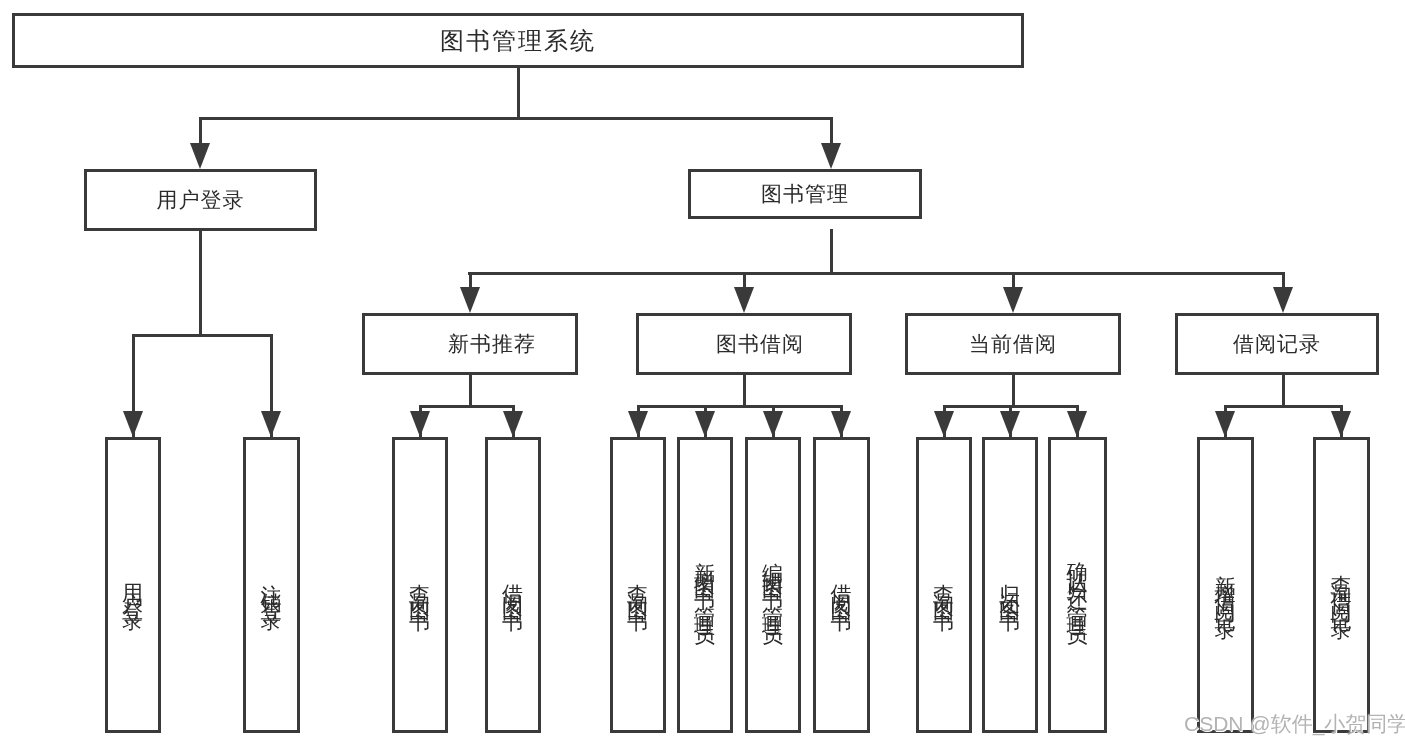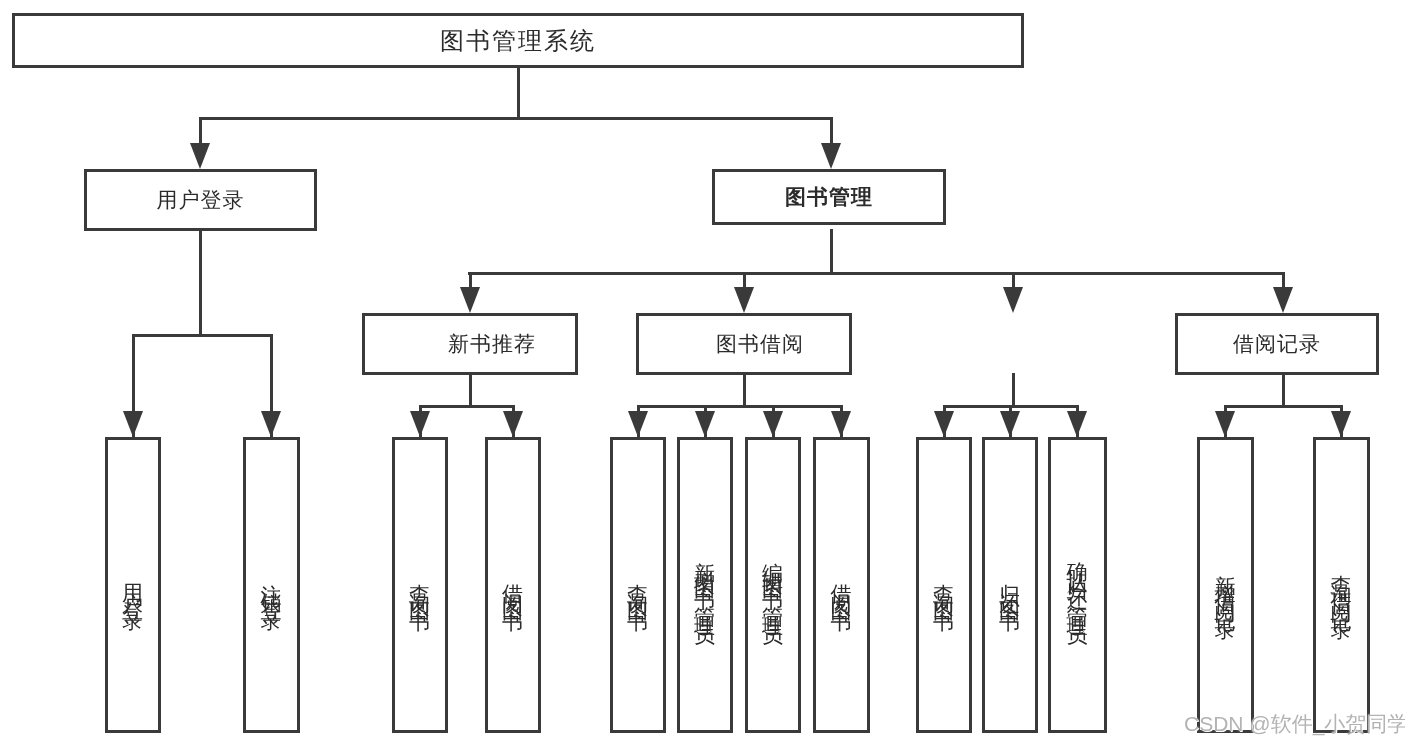--- a/index.html
+++ b/index.html
@@ -70,21 +70,21 @@
   <div class="line" style="left:517px; top:66px; width:3px; height:53px;"></div>
   <div class="line" style="left:199px; top:117px; width:634px; height:3px;"></div>
   <div class="line" style="left:199px; top:117px; width:3px; height:30px;"></div>
   <div class="line" style="left:830px; top:117px; width:3px; height:30px;"></div>
   <div class="arrow" style="left:190px; top:143px;"></div>
   <div class="arrow" style="left:821px; top:143px;"></div>
 
   <div class="box" style="left:84px; top:169px; width:233px; height:62px;">
     <span class="hlabel">用户登录</span>
   </div>
-  <div class="box" style="left:712px; top:169px; width:234px; height:56px;font-weight:bold;">
+  <div class="box" style="left:688px; top:169px; width:234px; height:50px;">
     <span class="hlabel">图书管理</span>
   </div>
 
   <div class="line" style="left:199px; top:229px; width:3px; height:107px;"></div>
   <div class="line" style="left:132px; top:334px; width:141px; height:3px;"></div>
   <div class="line" style="left:132px; top:334px; width:3px; height:103px;"></div>
   <div class="line" style="left:270px; top:334px; width:3px; height:103px;"></div>
   <div class="arrow" style="left:123px; top:411px;"></div>
   <div class="arrow" style="left:261px; top:411px;"></div>
 
@@ -97,20 +97,23 @@
   <div class="arrow" style="left:460px; top:287px;"></div>
   <div class="arrow" style="left:734px; top:287px;"></div>
   <div class="arrow" style="left:1003px; top:287px;"></div>
   <div class="arrow" style="left:1273px; top:287px;"></div>
 
   <div class="box" style="left:362px; top:313px; width:216px; height:62px;padding-left:44px;">
     <span class="hlabel">新书推荐</span>
   </div>
   <div class="box" style="left:636px; top:313px; width:216px; height:62px;padding-left:32px;">
     <span class="hlabel">图书借阅</span>
+  </div>
+  <div class="box" style="left:905px; top:313px; width:216px; height:62px;">
+    <span class="hlabel">当前借阅</span>
   </div>
   <div class="box" style="left:1175px; top:313px; width:204px; height:62px;">
     <span class="hlabel">借阅记录</span>
   </div>
 
   <div class="line" style="left:469px; top:373px; width:3px; height:34px;"></div>
   <div class="line" style="left:419px; top:405px; width:96px; height:3px;"></div>
   <div class="line" style="left:419px; top:405px; width:3px; height:32px;"></div>
   <div class="line" style="left:512px; top:405px; width:3px; height:32px;"></div>
   <div class="arrow" style="left:410px; top:411px;"></div>

